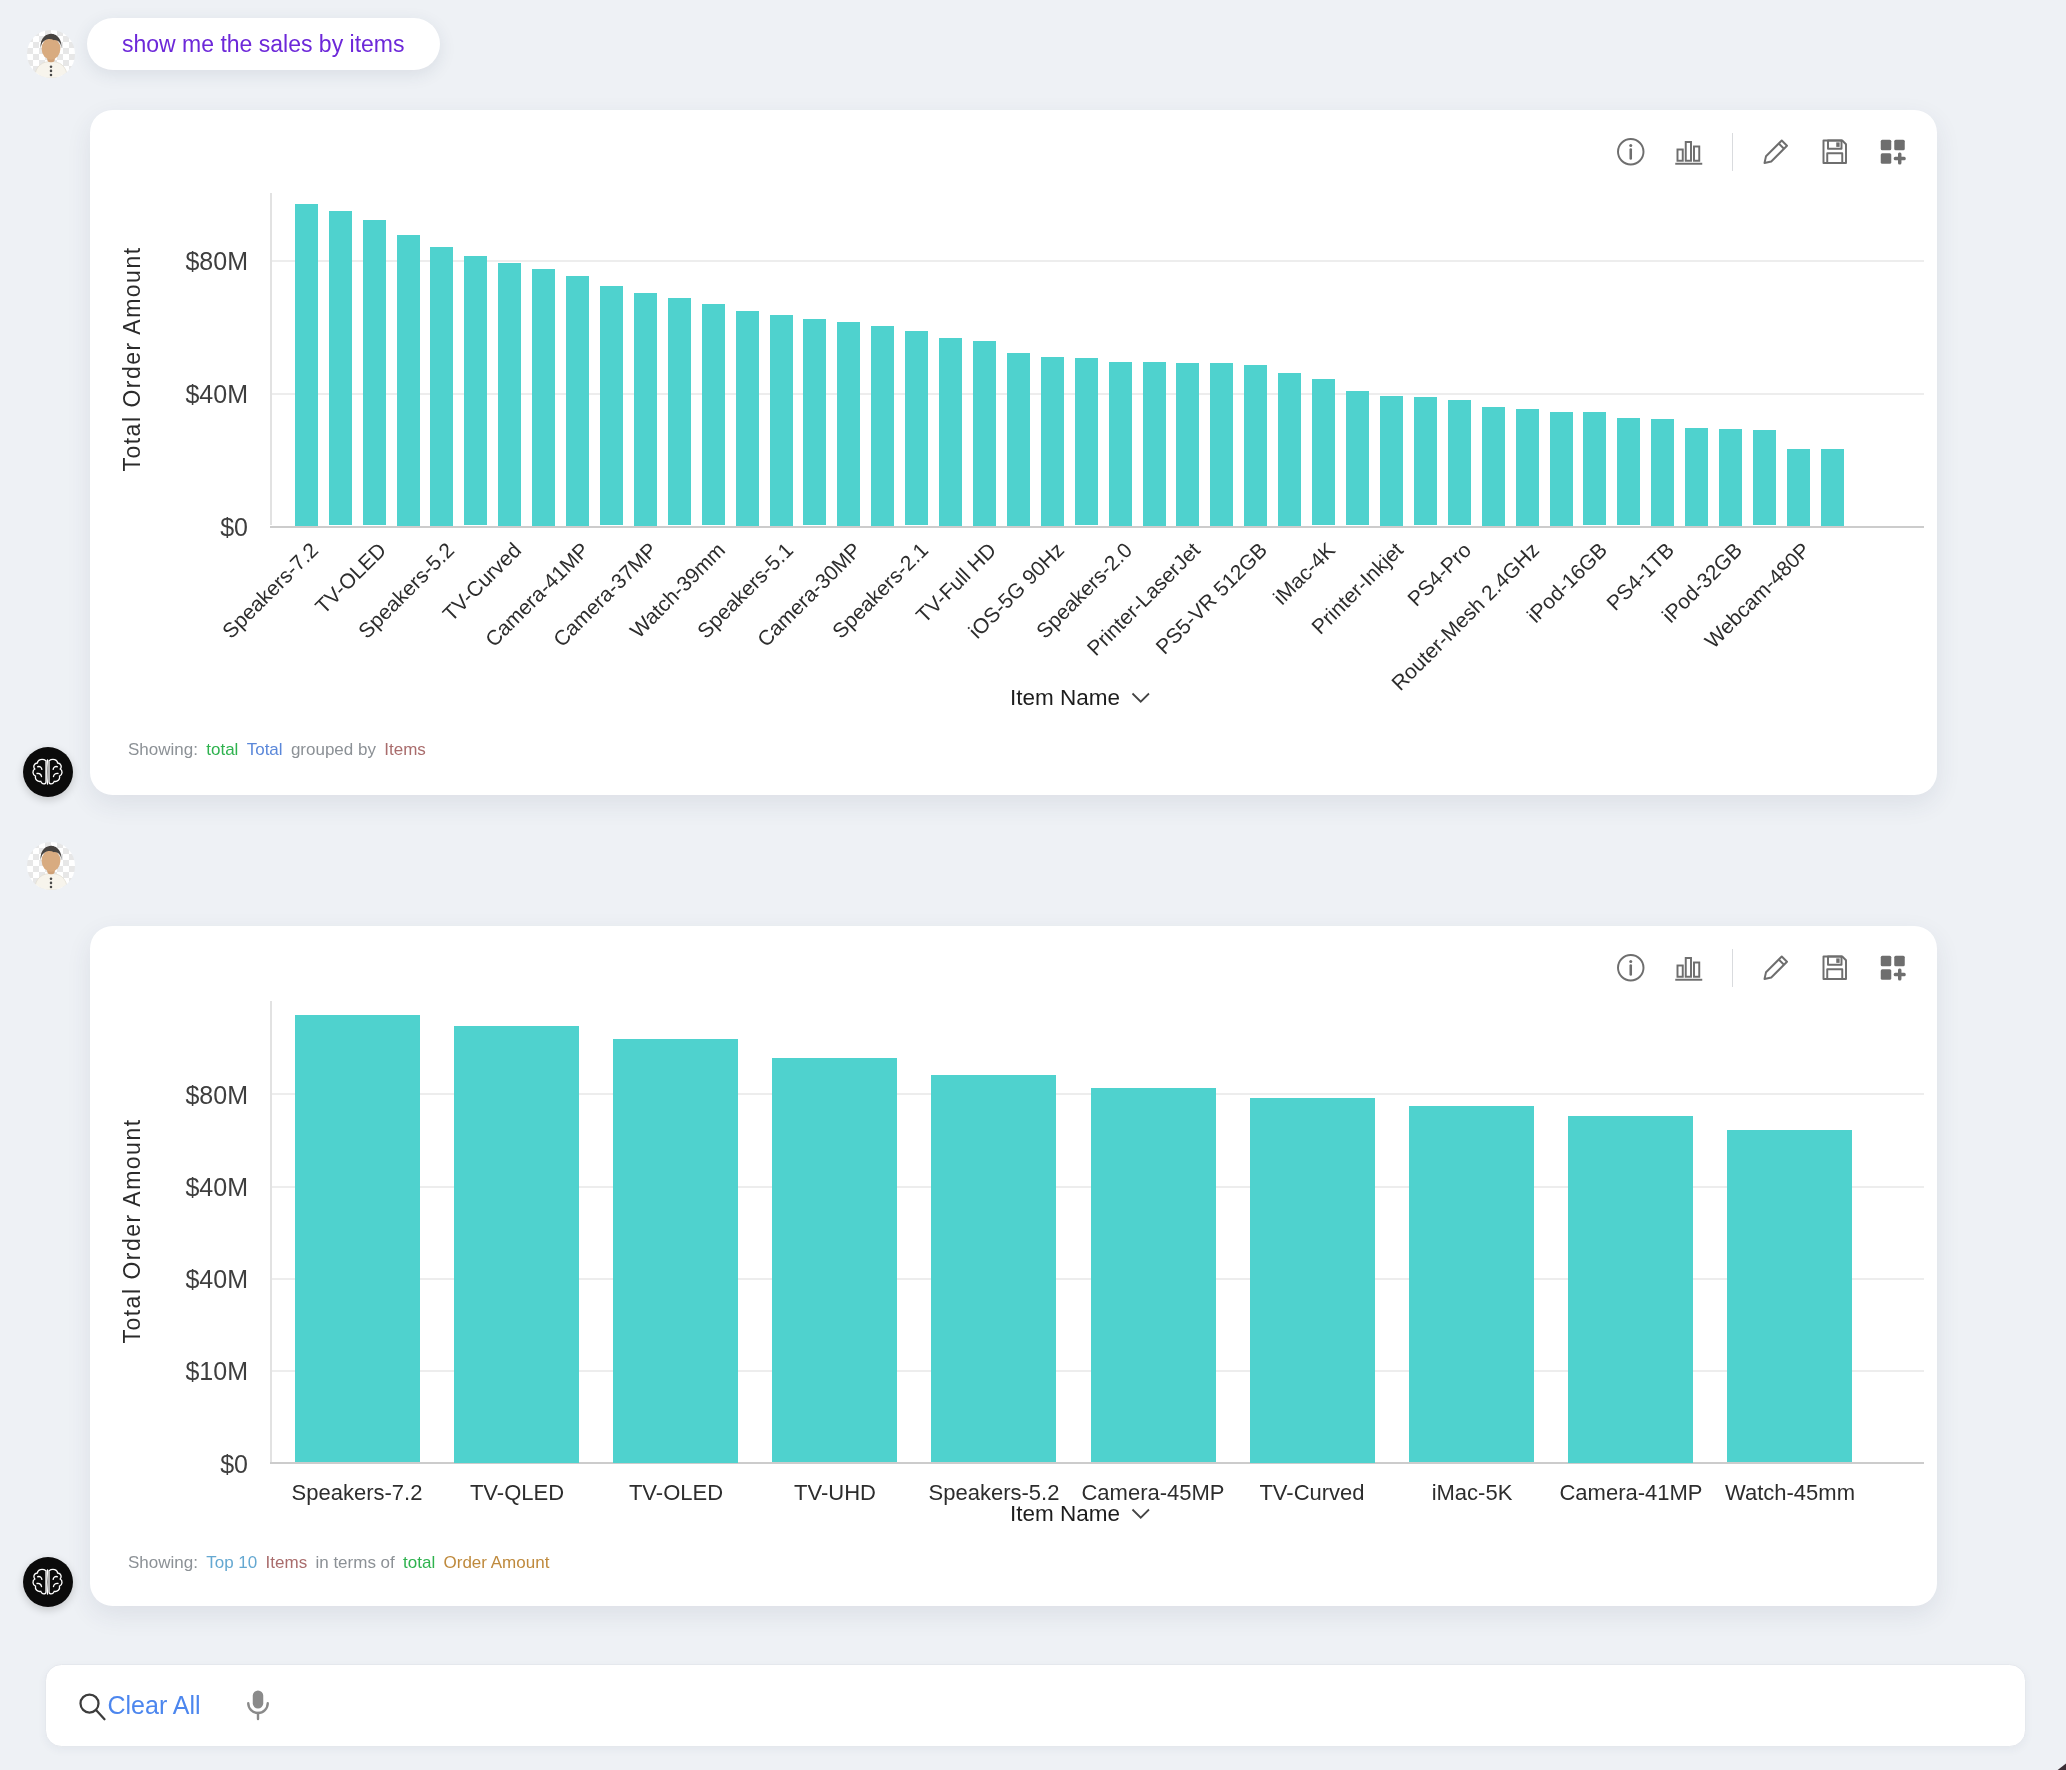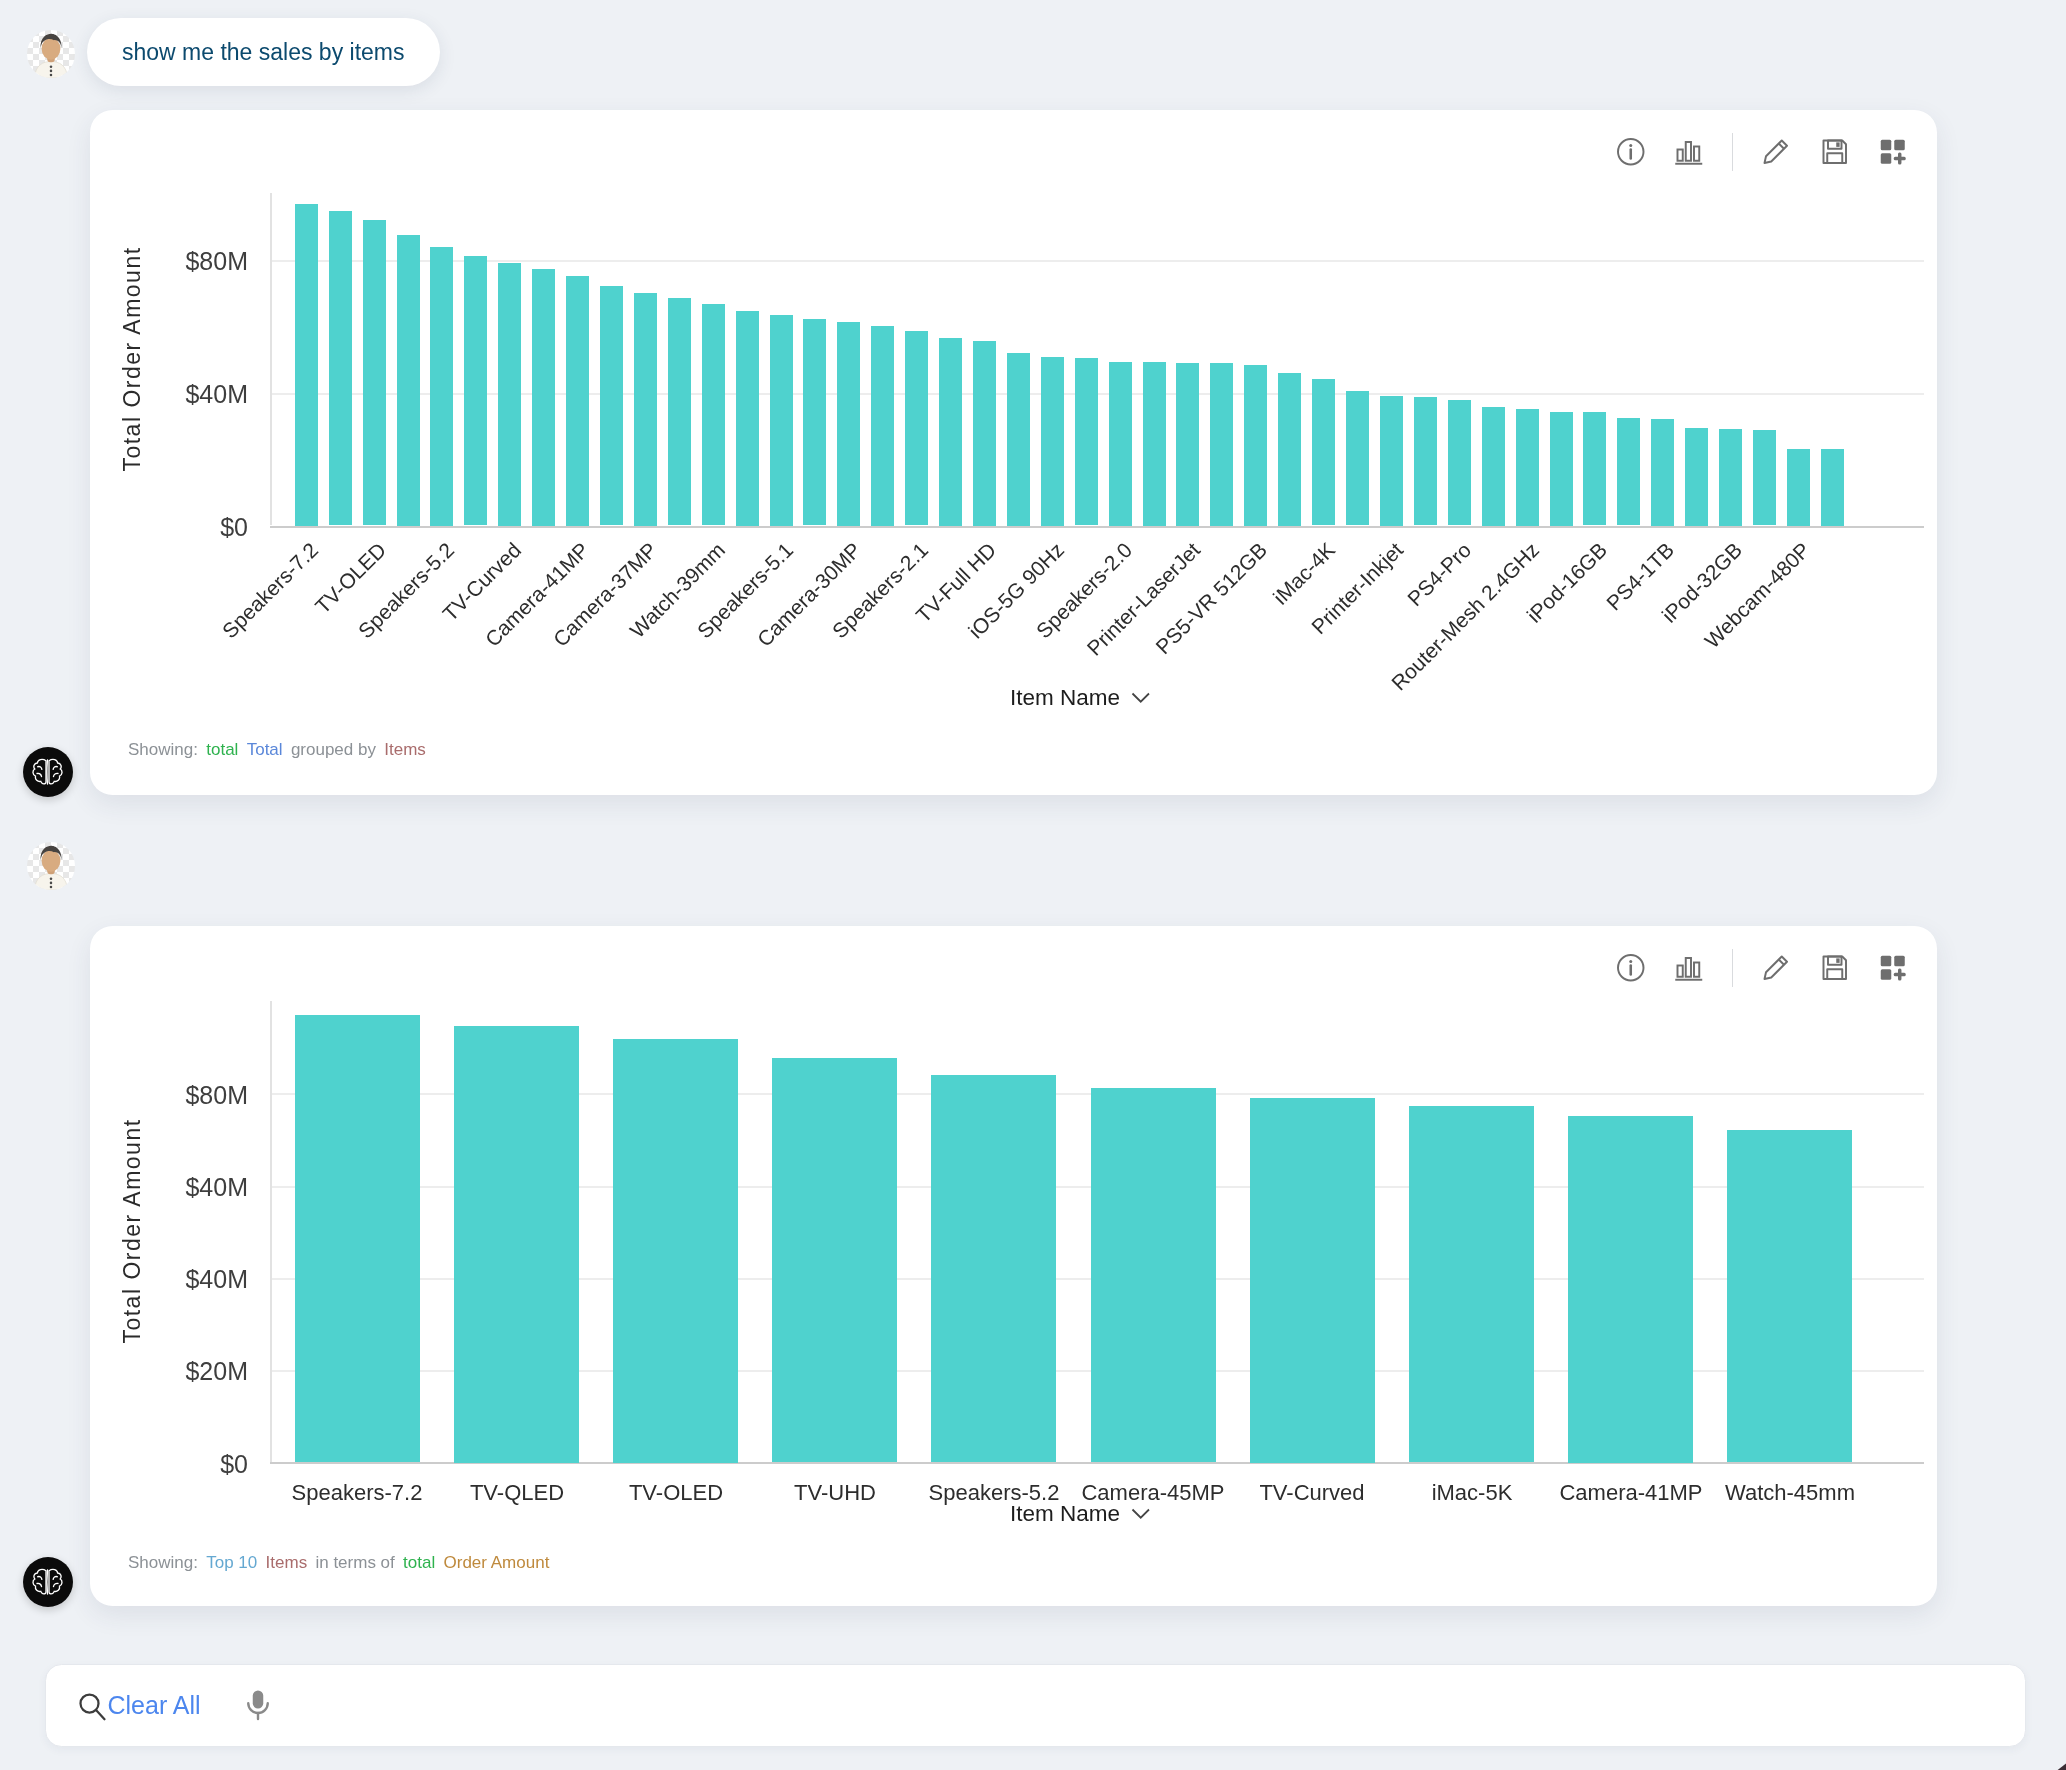--- a/index.html
+++ b/index.html
@@ -2,23 +2,23 @@
 <html style="font-size:12px"><head>
 <meta charset="utf-8">
 <style>
   html,body{margin:0;padding:0;}
   body{font-family:"Liberation Sans", sans-serif; background:#eef1f5;}
   #app{position:relative;width:2066px;height:1771px;background:#eef1f5;overflow:hidden;}
 
   
   .avatar{position:absolute;width:48px;height:48px;border-radius:50%;overflow:hidden;
     background:repeating-conic-gradient(#e7e7e7 0% 25%, #ffffff 0% 50%) 0 0/12px 12px;}
-  .bubble{position:absolute;height:68px;background:#ffffff;border-radius:34px;
+  .bubble{position:absolute;height:52px;background:#ffffff;border-radius:34px;
     box-shadow:0 4.5px 16.5px rgba(40,60,90,.10);display:flex;align-items:center;
-    padding:0 35px;font-size:23px;color:#0c4a6e;}
+    padding:0 35px;font-size:23px;color:#6d28d9;}
   .bot-avatar{position:absolute;width:50px;height:50px;border-radius:50%;background:#0b0b0b;
     display:flex;align-items:center;justify-content:center;box-shadow:0 3px 9px rgba(0,0,0,.18);}
 
   
   .card{position:absolute;left:90px;width:1847px;background:#ffffff;border-radius:22.5px;
     box-shadow:0 9px 25.5px rgba(40,60,90,.09);}
   .toolbar{position:absolute;top:22.5px;right:28.5px;display:flex;align-items:center;gap:27px;}
   .toolbar .tool{width:31.5px;height:31.5px;display:flex;align-items:center;justify-content:center;cursor:pointer;}
   .toolbar .sep{width:1.5px;height:38px;background:#d9dbde;}
 
@@ -281,21 +281,21 @@
     <div class="showing" id="showing2" style="top:627px;">
         <span style="color: rgb(140, 145, 150);">Showing:</span>
         <span style="color: rgb(100, 168, 209);">Top 10</span>
         <span style="color: rgb(169, 108, 108);">Items</span>
         <span style="color: rgb(140, 145, 150);">in terms of</span>
         <span style="color: rgb(46, 178, 78);">total</span>
         <span style="color: rgb(191, 138, 61);">Order Amount</span>
       </div>
   <div class="ytick" style="top: 524px;">$0</div>
       <div class="gridline" style="left: 180px; top: 444px; width: 1654px;"></div>
-      <div class="ytick" style="top: 431px;">$20M</div>
+      <div class="ytick" style="top: 431px;">$10M</div>
       <div class="gridline" style="left: 180px; top: 352px; width: 1654px;"></div>
       <div class="ytick" style="top: 339px;">$40M</div>
       <div class="gridline" style="left: 180px; top: 260px; width: 1654px;"></div>
       <div class="ytick" style="top: 247px;">$40M</div>
       <div class="gridline" style="left: 180px; top: 167px; width: 1654px;"></div>
       <div class="ytick" style="top: 155px;">$80M</div>
       <div class="y-axis-line" style="left: 180px; top: 75px; height: 461px;"></div>
       <div class="x-axis-line" style="left: 180px; top: 536px; width: 1654px;"></div>
       <div class="bar" style="left: 205px; top: 89px; width: 125px; height: 447px; background: rgb(79, 210, 206);"></div>
       <div class="bar" style="left: 364px; top: 100px; width: 125px; height: 437px; background: rgb(79, 210, 206);"></div>

